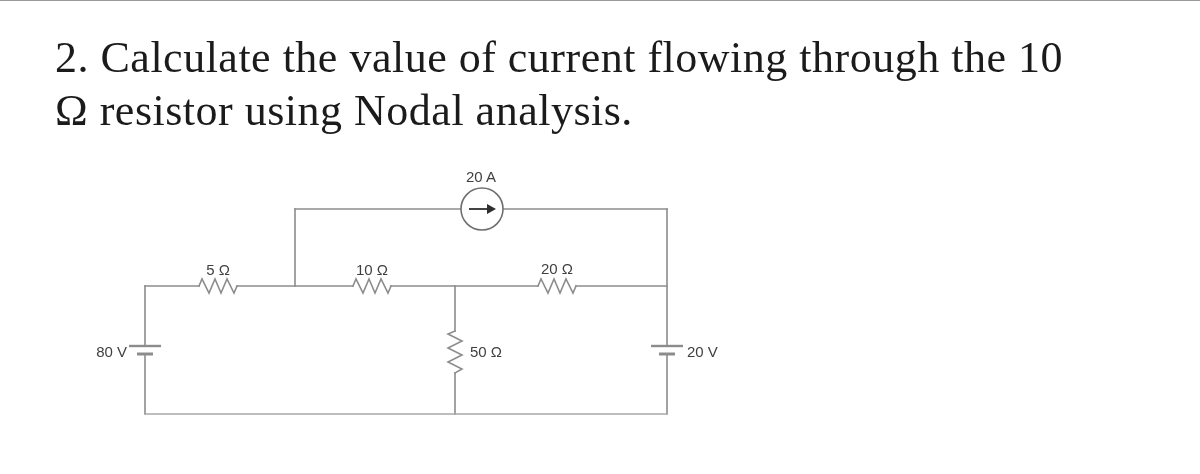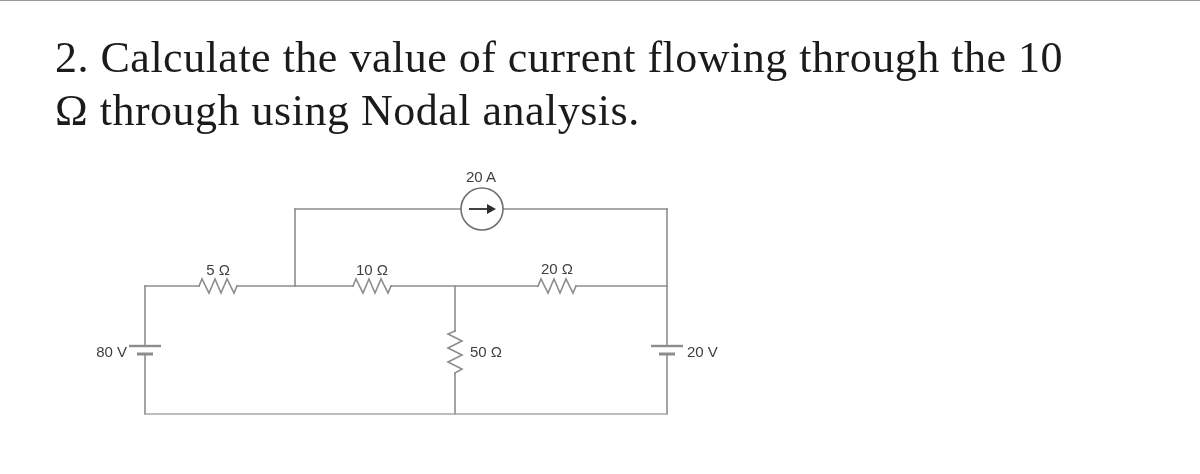--- a/index.html
+++ b/index.html
@@ -75,21 +75,21 @@
     stroke-width: 1.6;
   }
 </style>
 </head>
 <body>
 
 <div class="page">
 
   <div class="problem-title">
     <div>2. Calculate the value of current flowing through the 10</div>
-    <div>Ω through using Nodal analysis.</div>
+    <div>Ω resistor using Nodal analysis.</div>
   </div>
 
   <svg class="circuit-svg" viewBox="0 0 1200 474">
 
     <g>
 
       <polyline class="wire" points="145,285 199,285"></polyline>
       <polyline class="wire" points="237,285 353,285"></polyline>
       <polyline class="wire" points="391,285 538,285"></polyline>
       <polyline class="wire" points="576,285 667,285"></polyline>

